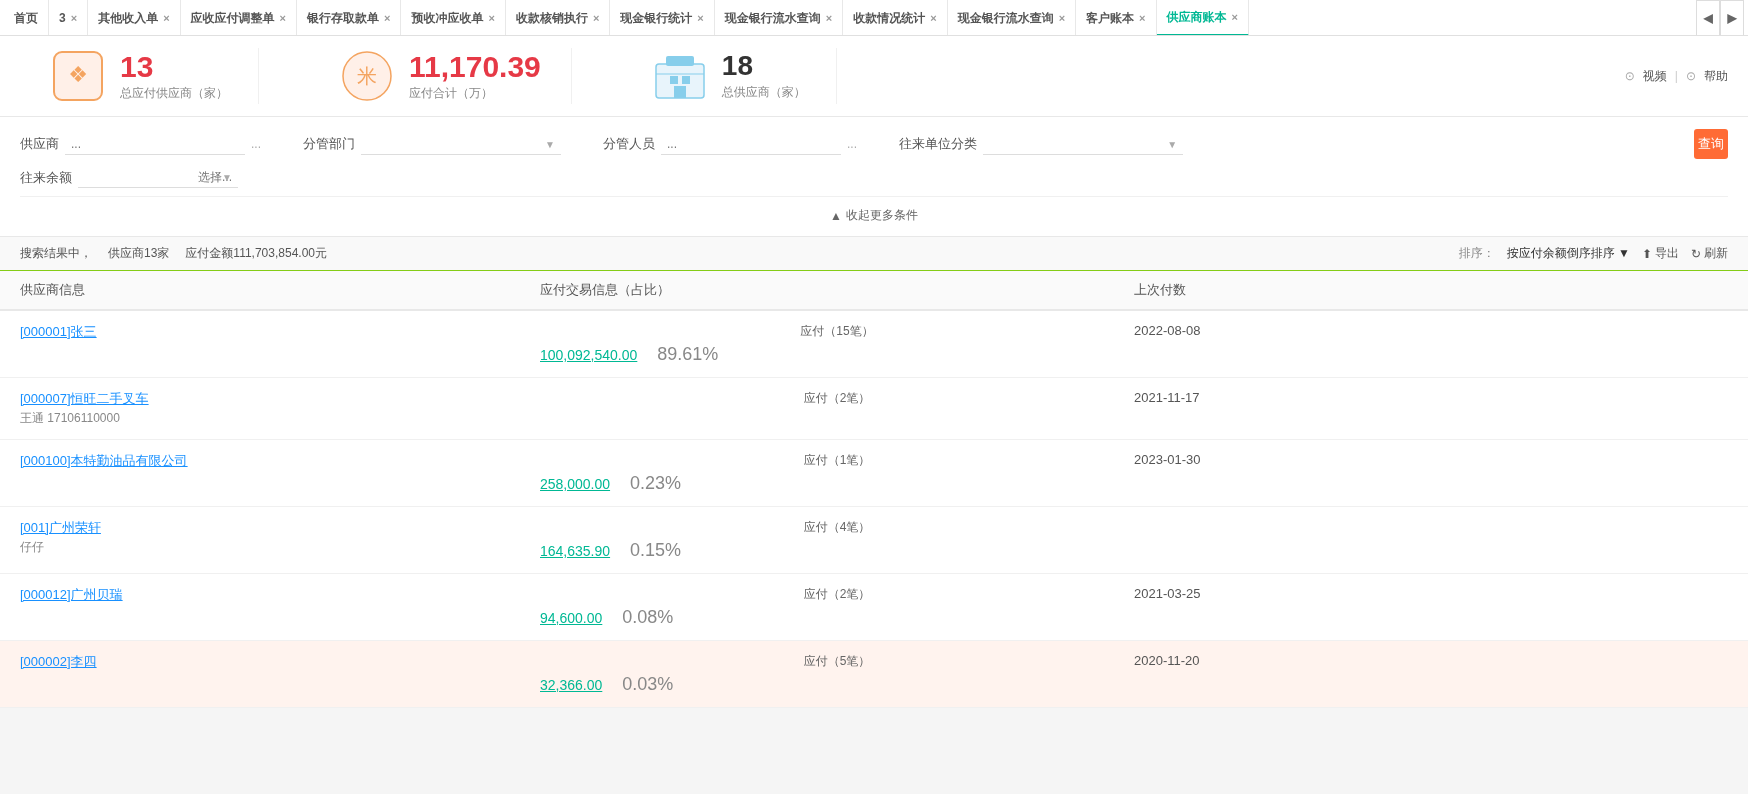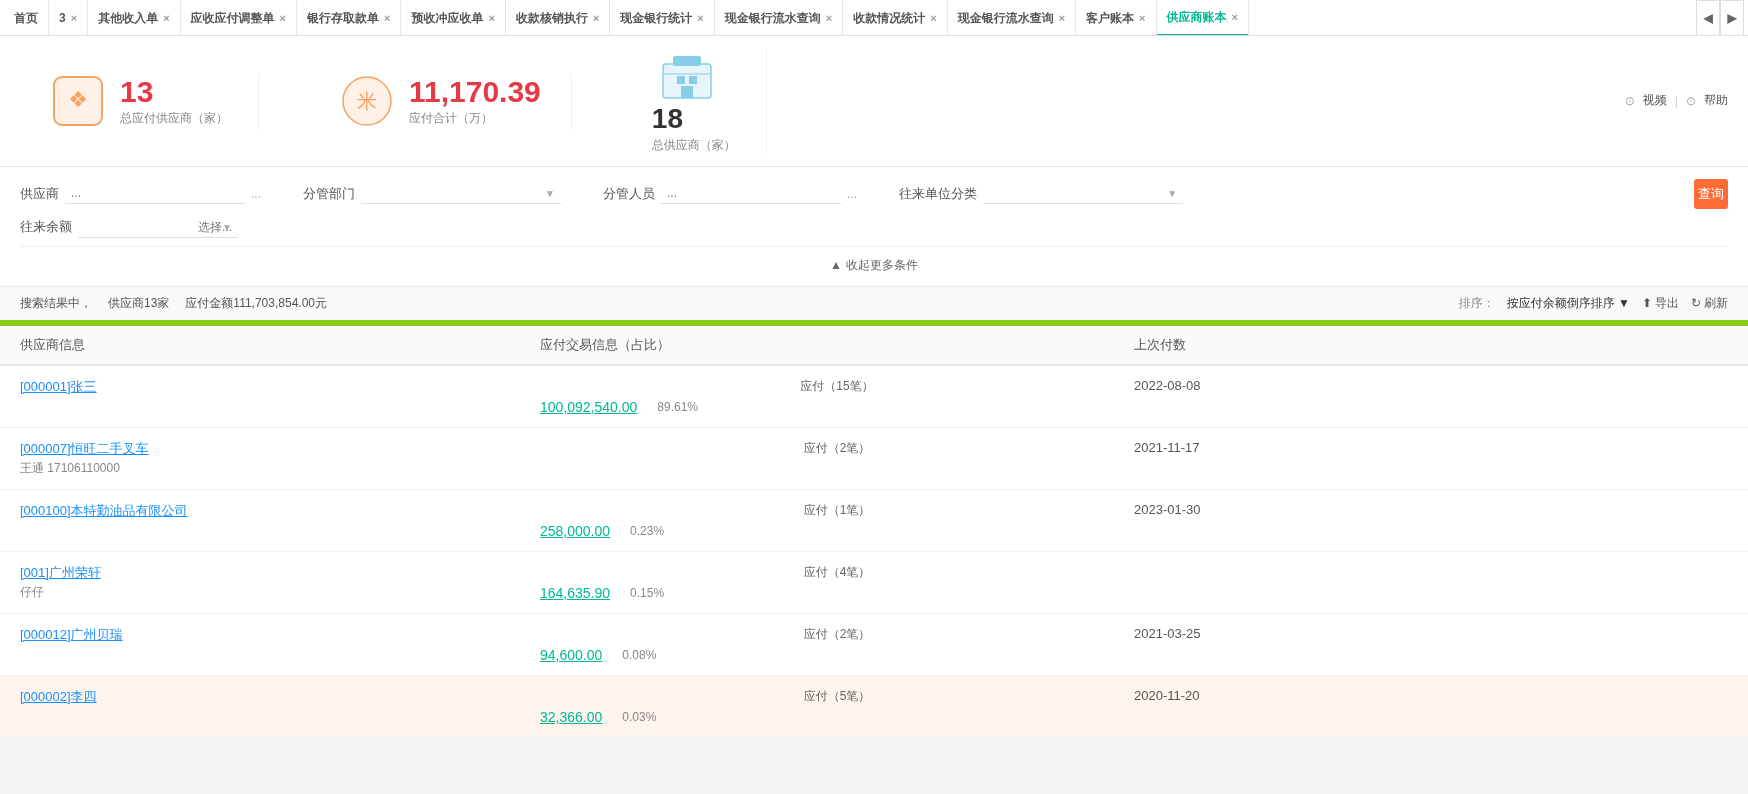--- a/index.html
+++ b/index.html
@@ -160,21 +160,21 @@
       padding: 4px 0;
     }
 
     
     .result-bar {
       background: #f9f9f9;
       padding: 8px 20px;
       display: flex;
       align-items: center;
       justify-content: space-between;
-      border-bottom: 6px solid #84cc16;
+      border-bottom: 1px solid #84cc16;
       font-size: 12px;
       color: #555;
     }
     .result-info { display: flex; gap: 16px; }
     .result-actions { display: flex; align-items: center; gap: 12px; }
     .result-actions .action-link {
       display: flex;
       align-items: center;
       gap: 3px;
       cursor: pointer;
@@ -218,21 +218,21 @@
       color: #888;
       margin-top: 2px;
     }
     .tx-label { font-size: 12px; color: #666; text-align: center; }
     .tx-amount {
       font-size: 14px;
       color: #00b894;
       text-decoration: underline;
       cursor: pointer;
     }
-    .tx-percent { font-size: 12px; color: #888; margin-left: 20px; }
+    .tx-percent { font-size: 18px; color: #888; margin-left: 20px; }
     .last-pay-date { font-size: 13px; color: #555; }
   </style>
 </head>
 <body>
 
 <div class="top-nav">
   <div class="nav-tab">
     <span>首页</span>
   </div>
   <div class="nav-tab">
@@ -310,21 +310,21 @@
         <circle cx="28" cy="28" r="24" fill="#fff0e8" stroke="#f4a460" stroke-width="1.5"></circle>
         <text x="28" y="35" text-anchor="middle" font-size="20" fill="#f4a460" font-family="serif">米</text>
       </svg>
     </div>
     <div class="stat-content">
       <div class="stat-number">11,170.39</div>
       <div class="stat-label">应付合计（万）</div>
     </div>
   </div>
 
-  <div class="stat-block" style="padding-left:80px;flex-direction:column;">
+  <div class="stat-block" style="padding-left:80px;">
     <div class="stat-icon">
       <svg width="56" height="56" viewBox="0 0 56 56">
         <rect x="4" y="16" width="48" height="34" rx="3" fill="#e8f4fb" stroke="#87ceeb" stroke-width="1.5"></rect>
         <rect x="14" y="8" width="28" height="10" rx="2" fill="#87ceeb"></rect>
         <rect x="18" y="28" width="8" height="8" fill="#87ceeb"></rect>
         <rect x="30" y="28" width="8" height="8" fill="#87ceeb"></rect>
         <rect x="22" y="38" width="12" height="12" fill="#87ceeb"></rect>
         <line x1="4" y1="26" x2="52" y2="26" stroke="#87ceeb" stroke-width="1"></line>
       </svg>
     </div>

